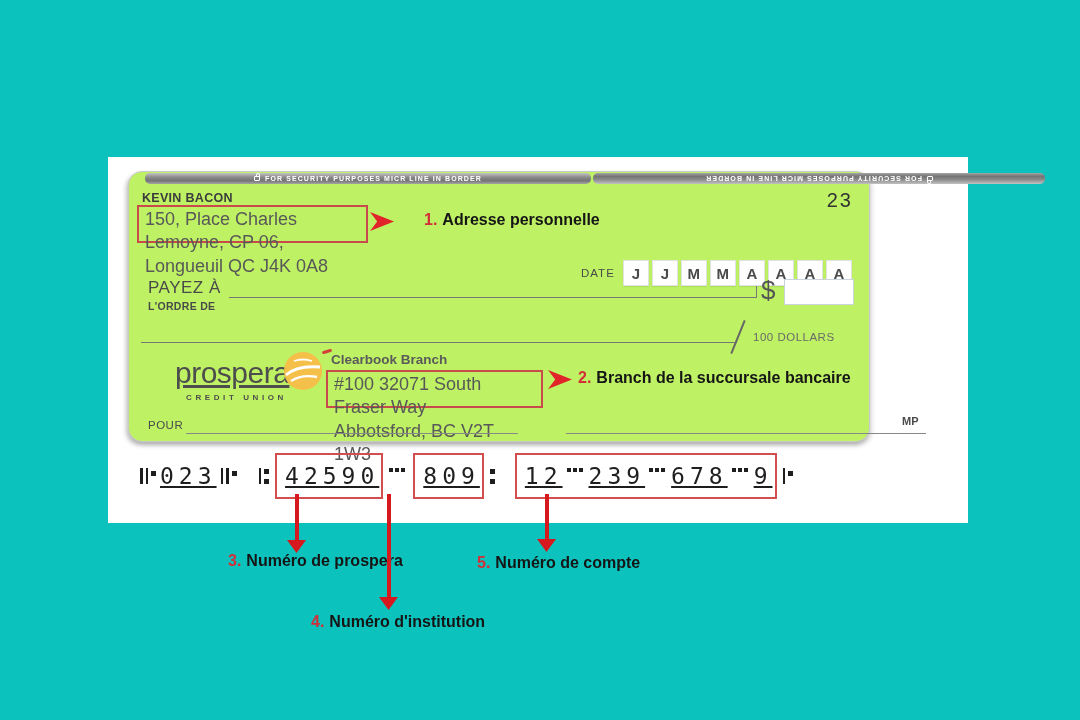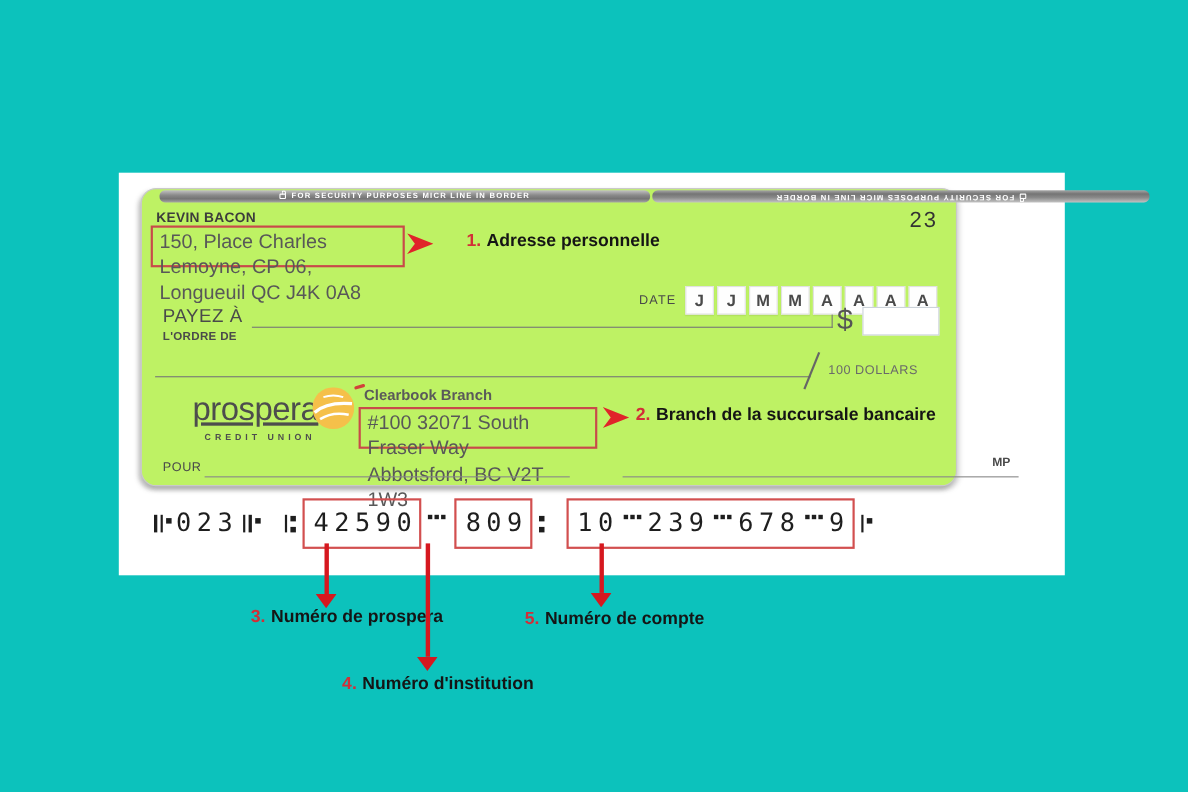--- a/index.html
+++ b/index.html
@@ -55,21 +55,21 @@
   .branch-name { position:absolute; left:202px; top:180px; font-size:13.5px; font-weight:bold; color:#5a5a5a; }
   .branch-box { position:absolute; left:197px; top:198px; width:217px; height:38px; }
 
   .pour { position:absolute; left:19px; top:247px; font-size:11.5px; color:#4a4a4a; letter-spacing:.5px; }
   .pour-line { position:absolute; left:57px; top:261px; width:332px; border-top:1.5px solid #888; }
   .sig-line  { position:absolute; left:437px; top:261px; width:360px; border-top:1.5px solid #888; }
   .mp { position:absolute; left:773px; top:243px; font-size:11px; font-weight:bold; color:#4a4a4a; }
 
   
   .micr { position:absolute; left:136px; top:458px; height:36px; display:flex; align-items:center;
-          font-family:"DejaVu Sans Mono", monospace; font-size:23px; color:#1e1e1e; }
+          font-family:"DejaVu Sans Mono", monospace; font-size:23px; color:#1e1e1e;text-decoration:underline; }
   .mnum { letter-spacing:5px; }
   .mgap { width:14px; }
   .mbox { border:2px solid #d24f4f; height:46px; display:flex; align-items:center; padding:0 2px 0 8px; margin:0 2px; }
   .sym { display:inline-flex; align-items:center; margin:0 4px; }
   .sym .b { width:2.5px; height:16px; background:#1e1e1e; margin-right:3px; }
   .sym .sq { width:5px; height:5px; background:#1e1e1e; }
   .sym.onus .sq { transform:translateY(-3px); }
   .sym .col { display:flex; flex-direction:column; gap:5px; }
   .sym.dash { transform:translateY(-6px); }
   .sym.dash .sq { width:4px; height:4px; margin-right:2px; }
@@ -186,21 +186,21 @@
       <span class="mnum">809</span>
     </span>
     <span class="sym transit">
         <span class="col">
           <span class="sq"></span>
           <span class="sq"></span>
         </span>
       </span>
     <span class="mgap"></span>
     <span class="mbox">
-      <span class="mnum">10</span>
+      <span class="mnum">12</span>
       <span class="sym dash">
           <span class="sq"></span>
           <span class="sq"></span>
           <span class="sq"></span>
         </span>
       <span class="mnum">239</span>
       <span class="sym dash">
           <span class="sq"></span>
           <span class="sq"></span>
           <span class="sq"></span>

